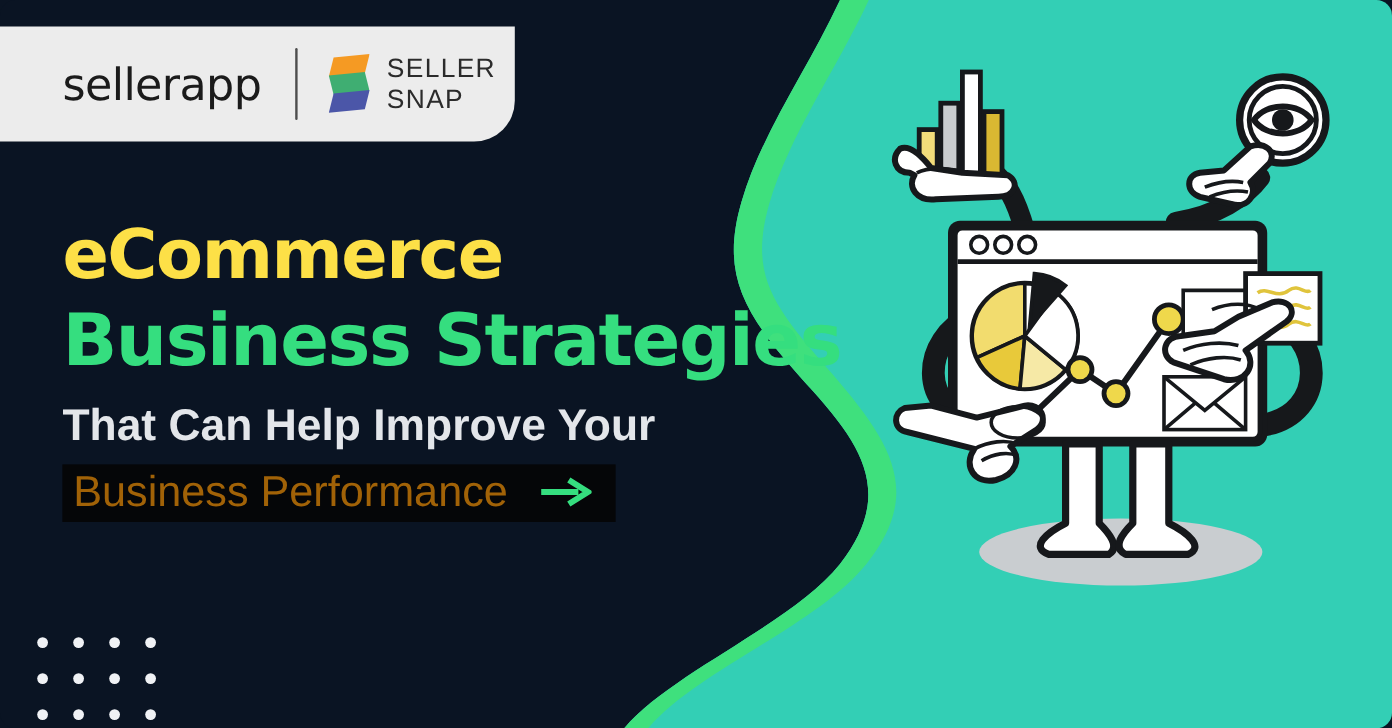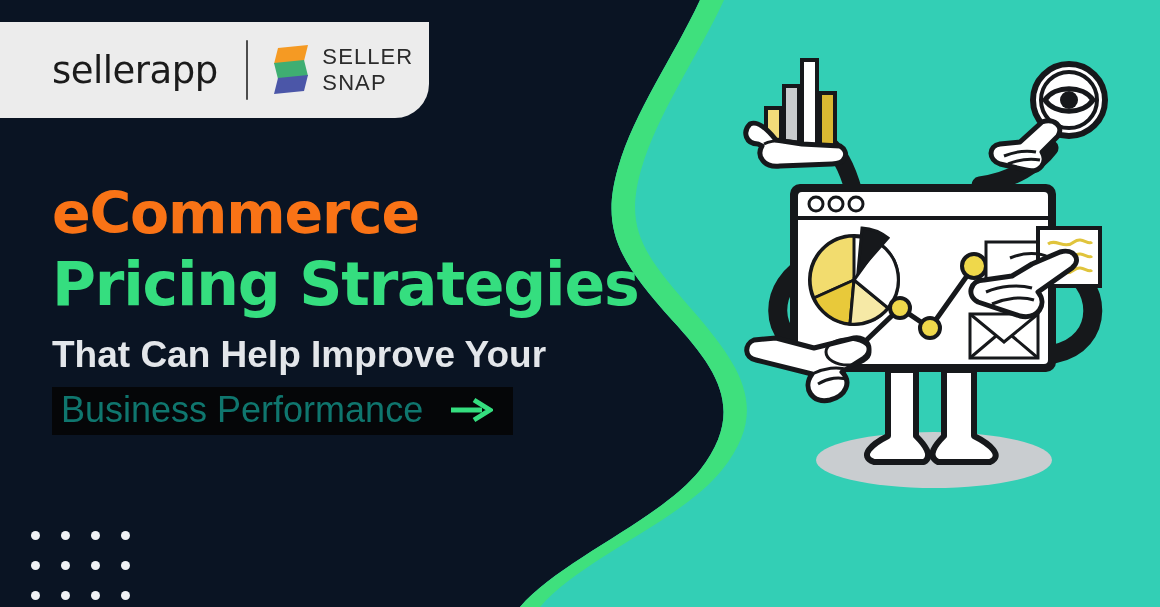--- a/index.html
+++ b/index.html
@@ -9,20 +9,21 @@
     background:#0a1423;
     overflow:hidden;
     position:relative;
   }
 
   #banner {
     position:absolute; inset:0;
     width:1160px; height:607px;
     background:#0a1423;
     overflow:hidden;
+    border-radius:13px;
   }
 
   
   #wave-layer {
     position:absolute; inset:0;
     width:1160px; height:607px;
   }
 
   
   #logo-bar {
@@ -62,21 +63,21 @@
   }
 
   
   #headline {
     position:absolute; left:52px; top:183px;
     z-index:10;
   }
   .h-line1 {
     font-family:"DejaVu Sans", sans-serif;
     font-size:57px; font-weight:bold;
-    color:#f97316;
+    color:#fde047;
     letter-spacing:-1.2px;
     line-height:1.08;
   }
   .h-line2 {
     font-family:"DejaVu Sans", sans-serif;
     font-size:60px; font-weight:bold;
     color:#35de7f;
     letter-spacing:-1.2px;
     line-height:1.12;
     margin-top:6px;
@@ -91,21 +92,21 @@
   #cta-bar {
     margin-top:11px;
     background:#050608;
     display:inline-flex; align-items:center;
     padding:5px 20px 7px 9px;
     height:48px;
   }
   #cta-text {
     font-family:"Liberation Sans", sans-serif;
     font-size:36px; font-weight:400;
-    color:#0f766e;
+    color:#a16207;
     letter-spacing:0px;
   }
   #cta-arrow { margin-left:26px; display:flex; align-items:center; }
 
   
   #dot-grid {
     position:absolute; left:31px; top:531px;
     display:grid;
     grid-template-columns:repeat(4, 30px);
     grid-auto-rows:30px;
@@ -157,21 +158,21 @@
         <polygon points="0,19 30,16 34,32 4,35" fill="#3FAE72"></polygon>
         <polygon points="4,34 34,31 30,47 0,50" fill="#4B56A8"></polygon>
         <polygon points="16,16 34,14 34,20 16,22" fill="#ffffff" opacity="0.0"></polygon>
       </svg>
     </div>
     <div id="snap-text">SELLER SNAP</div>
   </div>
 
   <div id="headline">
     <div class="h-line1">eCommerce</div>
-    <div class="h-line2">Pricing Strategies</div>
+    <div class="h-line2">Business Strategies</div>
     <div class="h-line3">That Can Help Improve Your</div>
     <div id="cta-bar">
       <span id="cta-text">Business Performance</span>
       <span id="cta-arrow">
         <svg width="44" height="28" viewBox="0 0 44 28">
           <path d="M2 14 H33" stroke="#35de7f" stroke-width="5" stroke-linecap="butt"></path>
           <path d="M25 4 L41 14 L25 24" stroke="#35de7f" stroke-width="5" fill="none" stroke-linecap="butt" stroke-linejoin="miter"></path>
         </svg>
       </span>
     </div>

